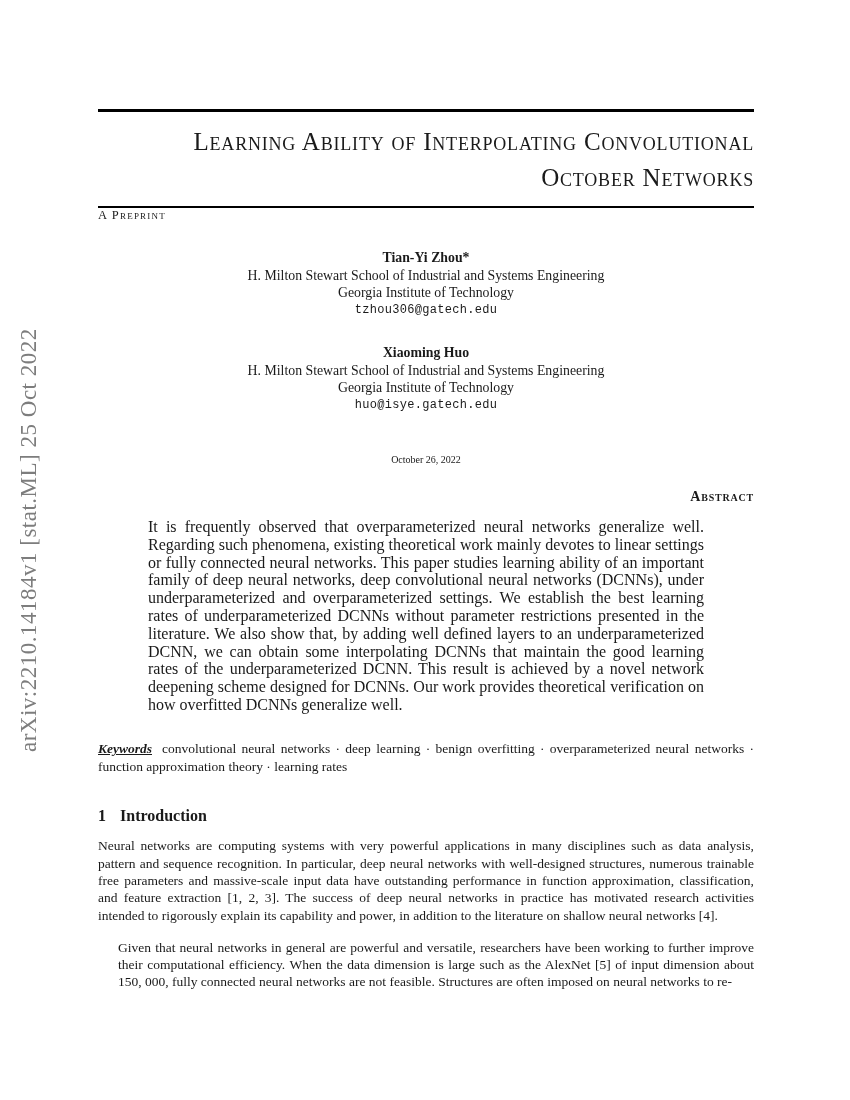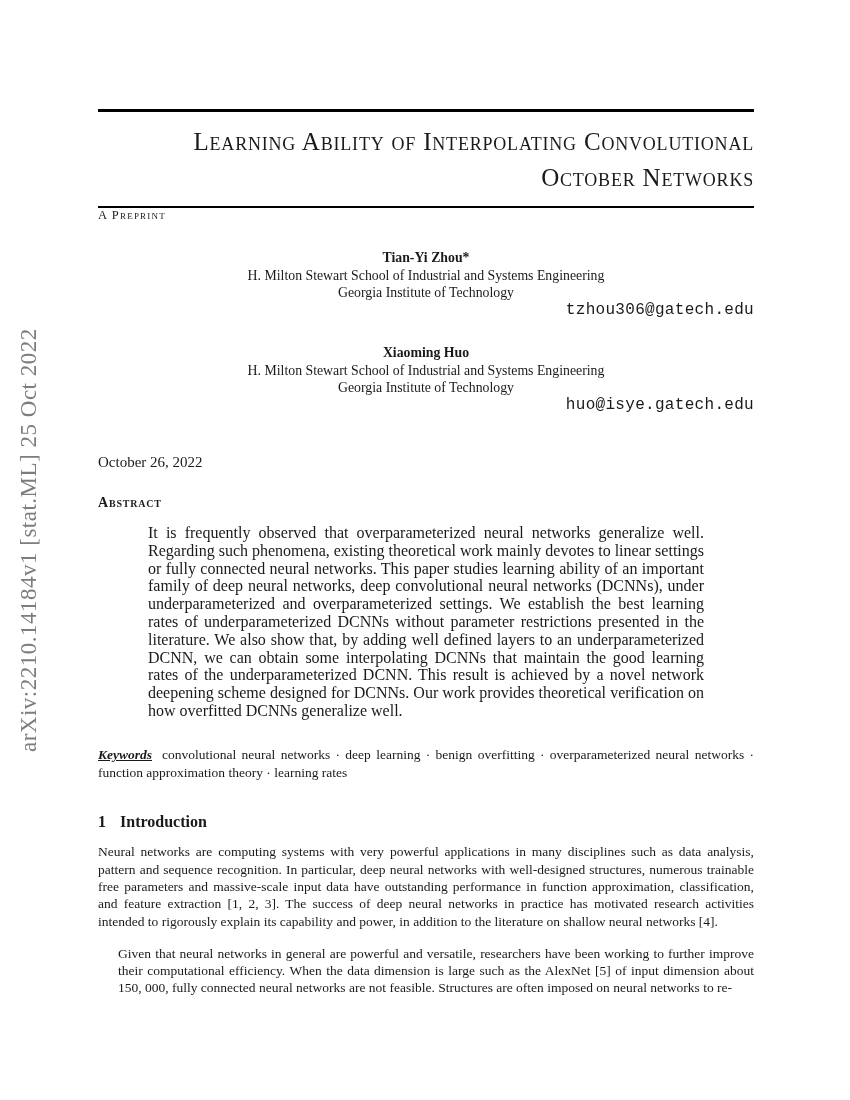--- a/index.html
+++ b/index.html
@@ -70,32 +70,32 @@
     font-weight: bold;
     font-size: 13.8px;
     line-height: 17.5px;
   }
   .author-line {
     font-size: 13.8px;
     line-height: 17.5px;
   }
   .author-email {
     font-family: "Liberation Mono", "DejaVu Sans Mono", monospace;
-    font-size: 16px;
+    font-size: 12px;
     line-height: 17.5px;
     letter-spacing: 0.3px;
-    text-align: right;
   }
   .date {
     margin-top: 40px;
-    font-size: 15px;
+    text-align: center;
+    font-size: 10px;
   }
   .abstract-heading {
     margin-top: 24px;
-    text-align: left;
+    text-align: right;
     font-variant: small-caps;
     font-weight: bold;
     font-size: 14px;
     letter-spacing: 0.8px;
   }
   .abstract-body {
     margin: 13px 50px 0 50px;
     text-align: justify;
     font-size: 16px;
     line-height: 17.8px;

